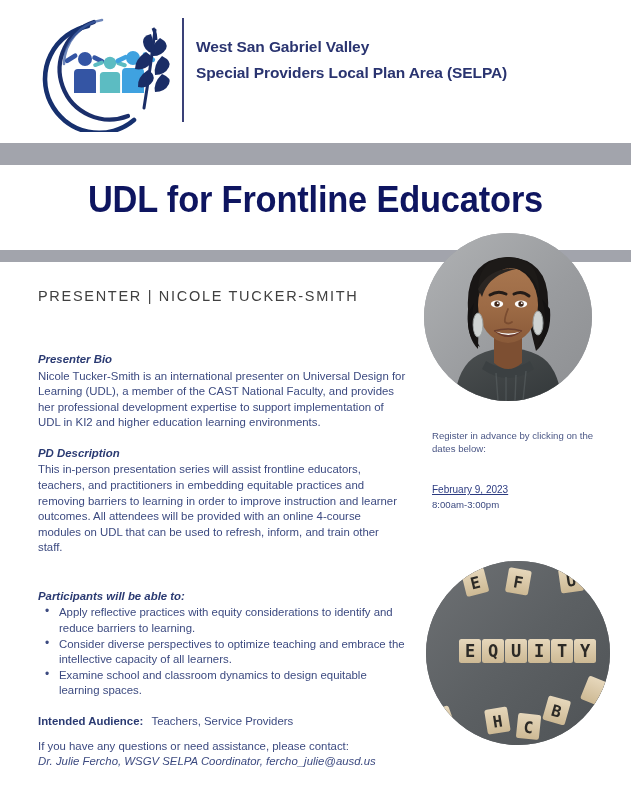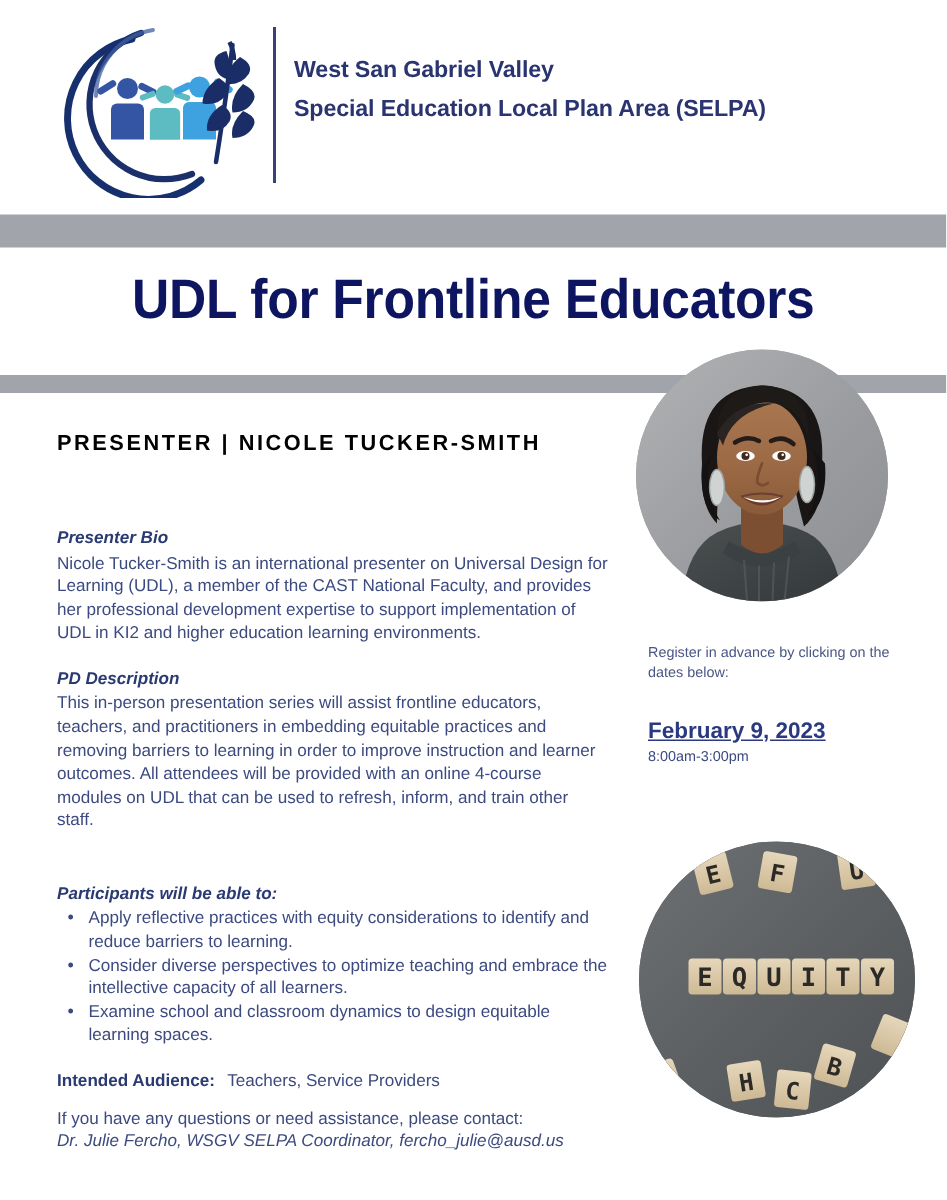--- a/index.html
+++ b/index.html
@@ -40,21 +40,21 @@
   
   .headshot{
     position:absolute;left:424px;top:233px;width:168px;height:168px;
     border-radius:50%;overflow:hidden;background:#9b9da1;
   }
   .headshot svg{display:block;width:168px;height:168px;}
 
   
   .presenter-line{
     position:absolute;left:38px;top:288px;
-    font-size:14.5px;font-weight:bold;color:#000000;
+    font-size:14.5px;font-weight:normal;color:#404040;
     letter-spacing:1.7px;white-space:nowrap;
   }
 
   
   .body-col{position:absolute;left:38px;top:352px;width:368px;color:#3c4a80;}
   .sec{margin-bottom:15px;}
   .sec h3{
     margin:0 0 1px 0;font-size:11.4px;font-weight:bold;color:#2a3a72;
     line-height:15.5px;
     font-style:italic;
@@ -76,21 +76,21 @@
   .audience .lbl{font-weight:bold;color:#2a3a72;}
   .audience .val{color:#3c4a80;}
   .contact{margin-top:9px;font-size:11.4px;line-height:15.6px;color:#3c4a80;}
   .contact .email{border-bottom:0;font-style:italic;}
 
   
   .reg-col{position:absolute;left:432px;top:408px;width:172px;color:#3c4a80;margin-top:21px;}
   .reg-note{font-size:9.6px;line-height:13px;color:#4a5685;}
   .date-block{margin-top:24px;}
   .date-link{
-    font-size:15px;font-weight:bold;color:#2b3a80;
+    font-size:10px;font-weight:normal;color:#2b3a80;
     text-decoration:underline;display:inline-block;
   }
   .date-time{font-size:9.6px;color:#3c4a80;line-height:13px;margin-top:1px;}
 
   
   .equity{
     position:absolute;left:426px;top:561px;width:184px;height:184px;
     border-radius:50%;overflow:hidden;background:#5f6164;
   }
   .equity svg{display:block;width:184px;height:184px;}
@@ -140,21 +140,21 @@
           <path d="M111 16 q3 6 3 12" stroke="#1a2d66" stroke-width="3" fill="none"></path>
           <path d="M113 18 q-4 34 -11 78" stroke="#1a2d66" stroke-width="3" fill="none" stroke-linecap="round"></path>
         </g>
       </svg>
     </div>
 
     <div class="header-divider"></div>
 
     <div class="header-text">
       <div class="header-line">West San Gabriel Valley</div>
-      <div class="header-line">Special Education Local Plan Area (SELPA)</div>
+      <div class="header-line">Special Providers Local Plan Area (SELPA)</div>
     </div>
   </div>
 
   <div class="bar1"></div>
   <div class="bar2"></div>
 
   <div class="title">UDL for Frontline Educators</div>
 
   <div class="headshot">
     <svg viewBox="0 0 168 168" xmlns="http://www.w3.org/2000/svg">

